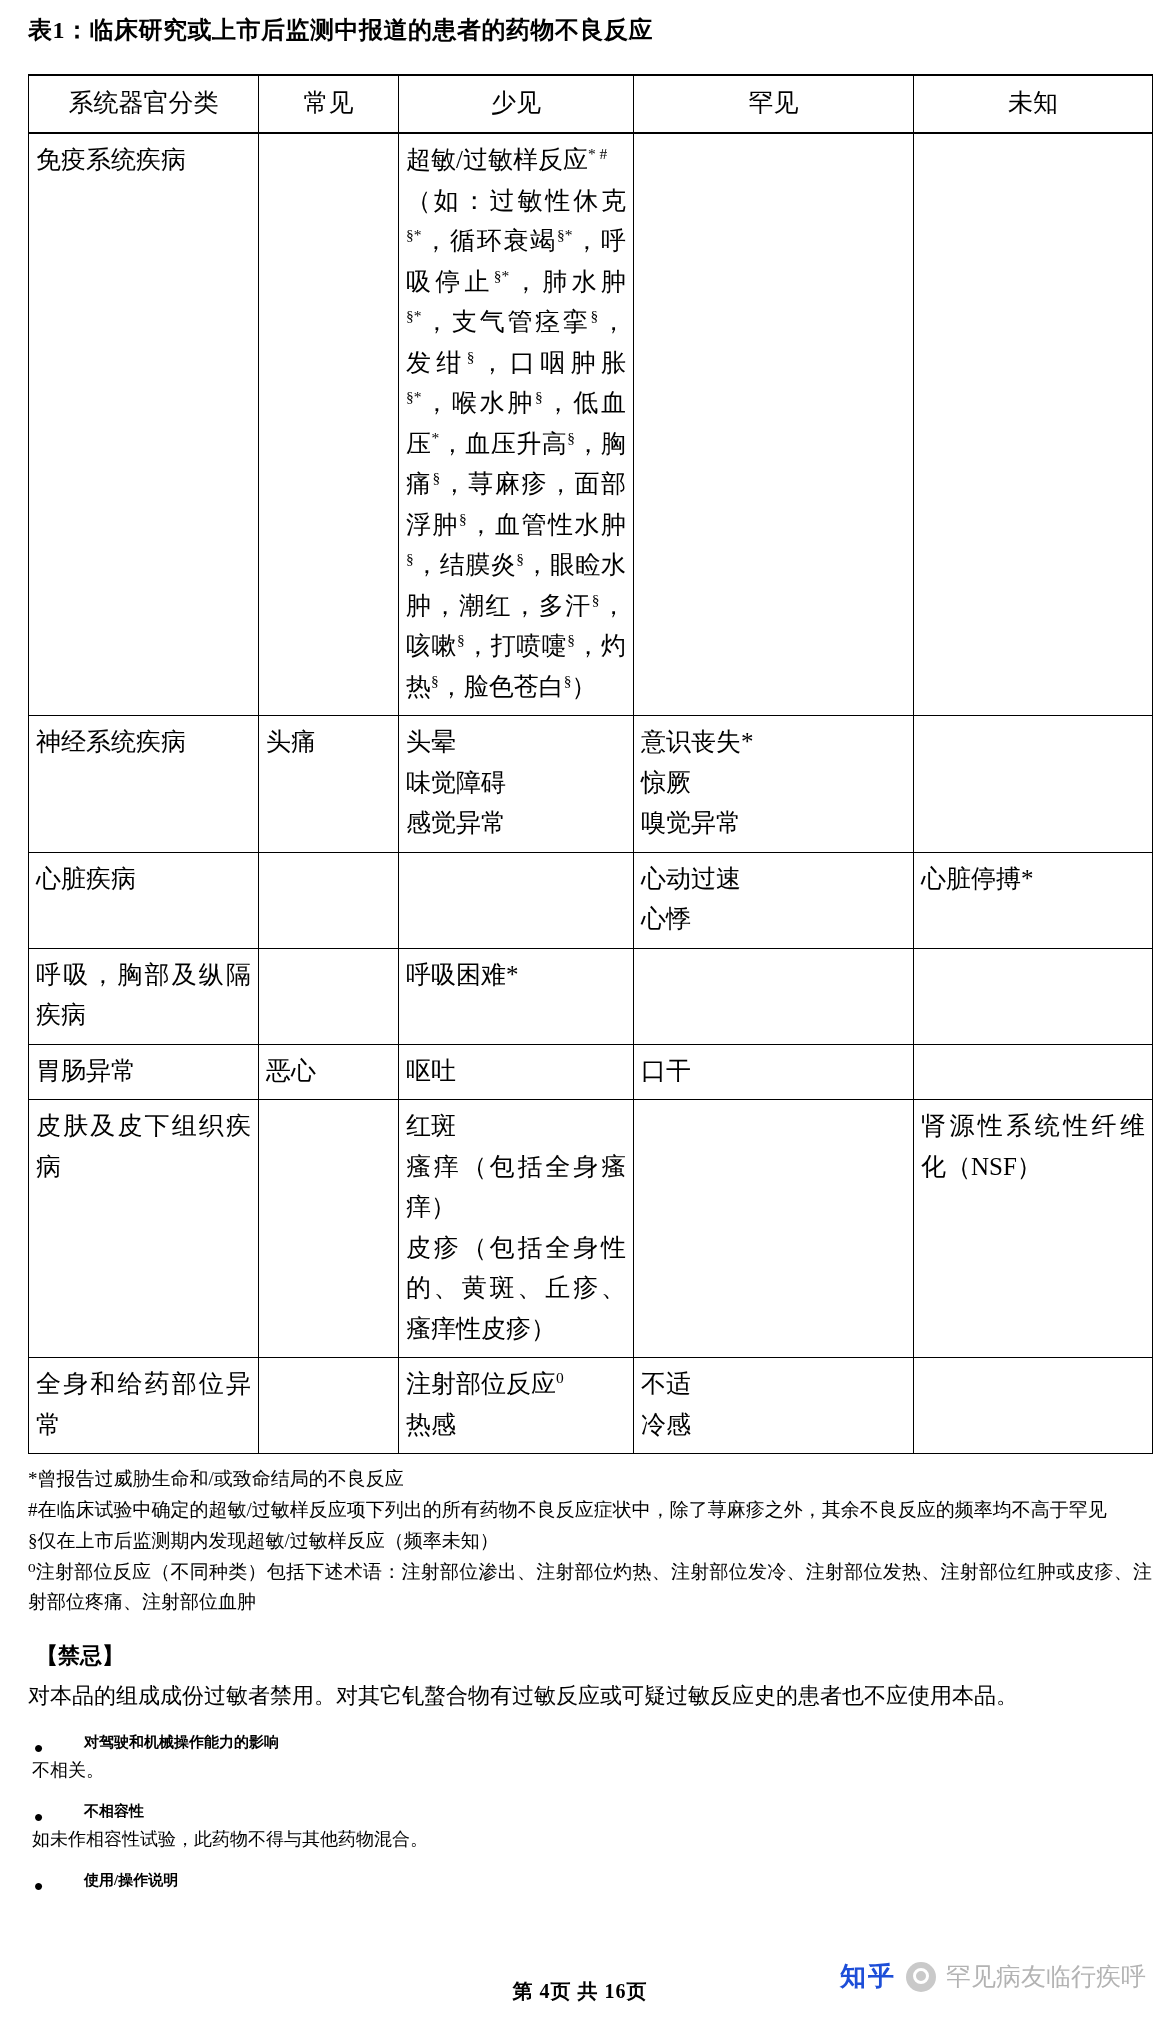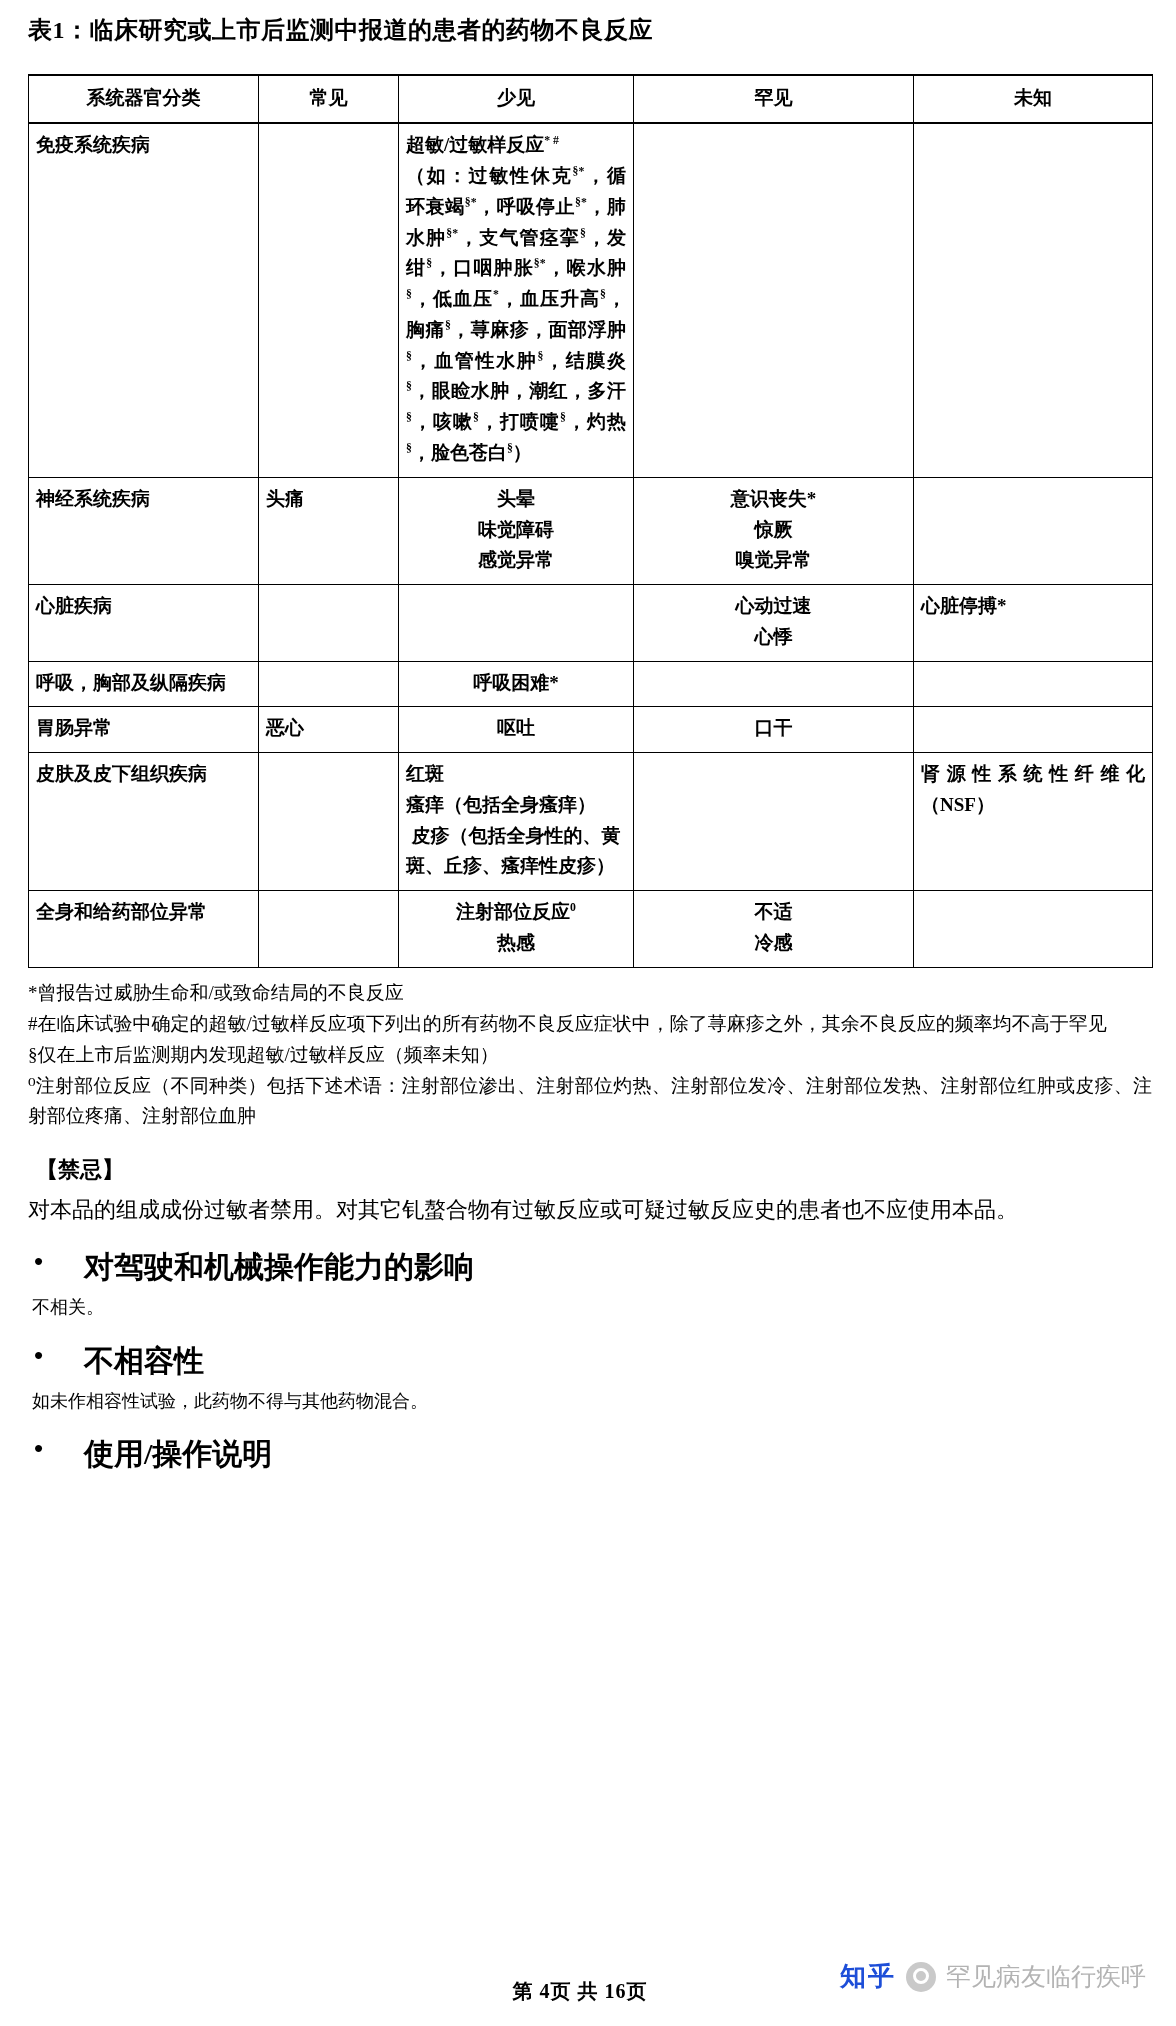--- a/index.html
+++ b/index.html
@@ -32,44 +32,44 @@
   table.adr {
     border-collapse: collapse;
     width: 1124px;
     margin: 26px 0 0 4px;
     table-layout: fixed;
   }
   table.adr td, table.adr th {
     border: 1px solid #000;
     vertical-align: top;
     padding: 6px 7px 8px 7px;
-    font-size: 19px;
+    font-size: 25px;
     line-height: 1.62;
-    font-weight: 700;
+    font-weight: 400;
   }
   table.adr thead th {
     text-align: center;
     padding: 7px 6px 9px 6px;
     border-bottom: 2px solid #000;
   }
   table.adr thead tr th:first-child { border-top: 2px solid #000; }
   table.adr thead tr th { border-top: 2px solid #000; }
   table.adr tbody tr td { border-top: 1px solid #000; }
   .col-soc { width: 230px; }
   .col-common { width: 140px; }
   .col-uncommon { width: 235px; }
   .col-rare { width: 280px; }
   .col-unknown { width: 239px; }
 
   .cell-just {
     text-align: justify;
     text-justify: inter-character;
     text-align-last: left;
   }
-  .cell-line { display: block; text-align: center; }
+  .cell-line { display: block; }
   sup {
     font-size: 0.62em;
     vertical-align: super;
     line-height: 0;
   }
   .notes {
     margin: 10px 0 0 4px;
     font-size: 19px;
     line-height: 1.58;
   }
@@ -94,21 +94,21 @@
   ul.bullets {
     list-style: none;
     margin: 16px 0 0 4px;
     padding: 0;
   }
   ul.bullets > li {
     position: relative;
     margin-bottom: 4px;
   }
   .bullet-head {
-    font-size: 30px;
+    font-size: 15px;
     font-weight: bold;
     padding-left: 56px;
     position: relative;
     line-height: 1.6;
   }
   .bullet-head::before {
     content: "\2022";
     position: absolute;
     left: 6px;
     top: -2px;

